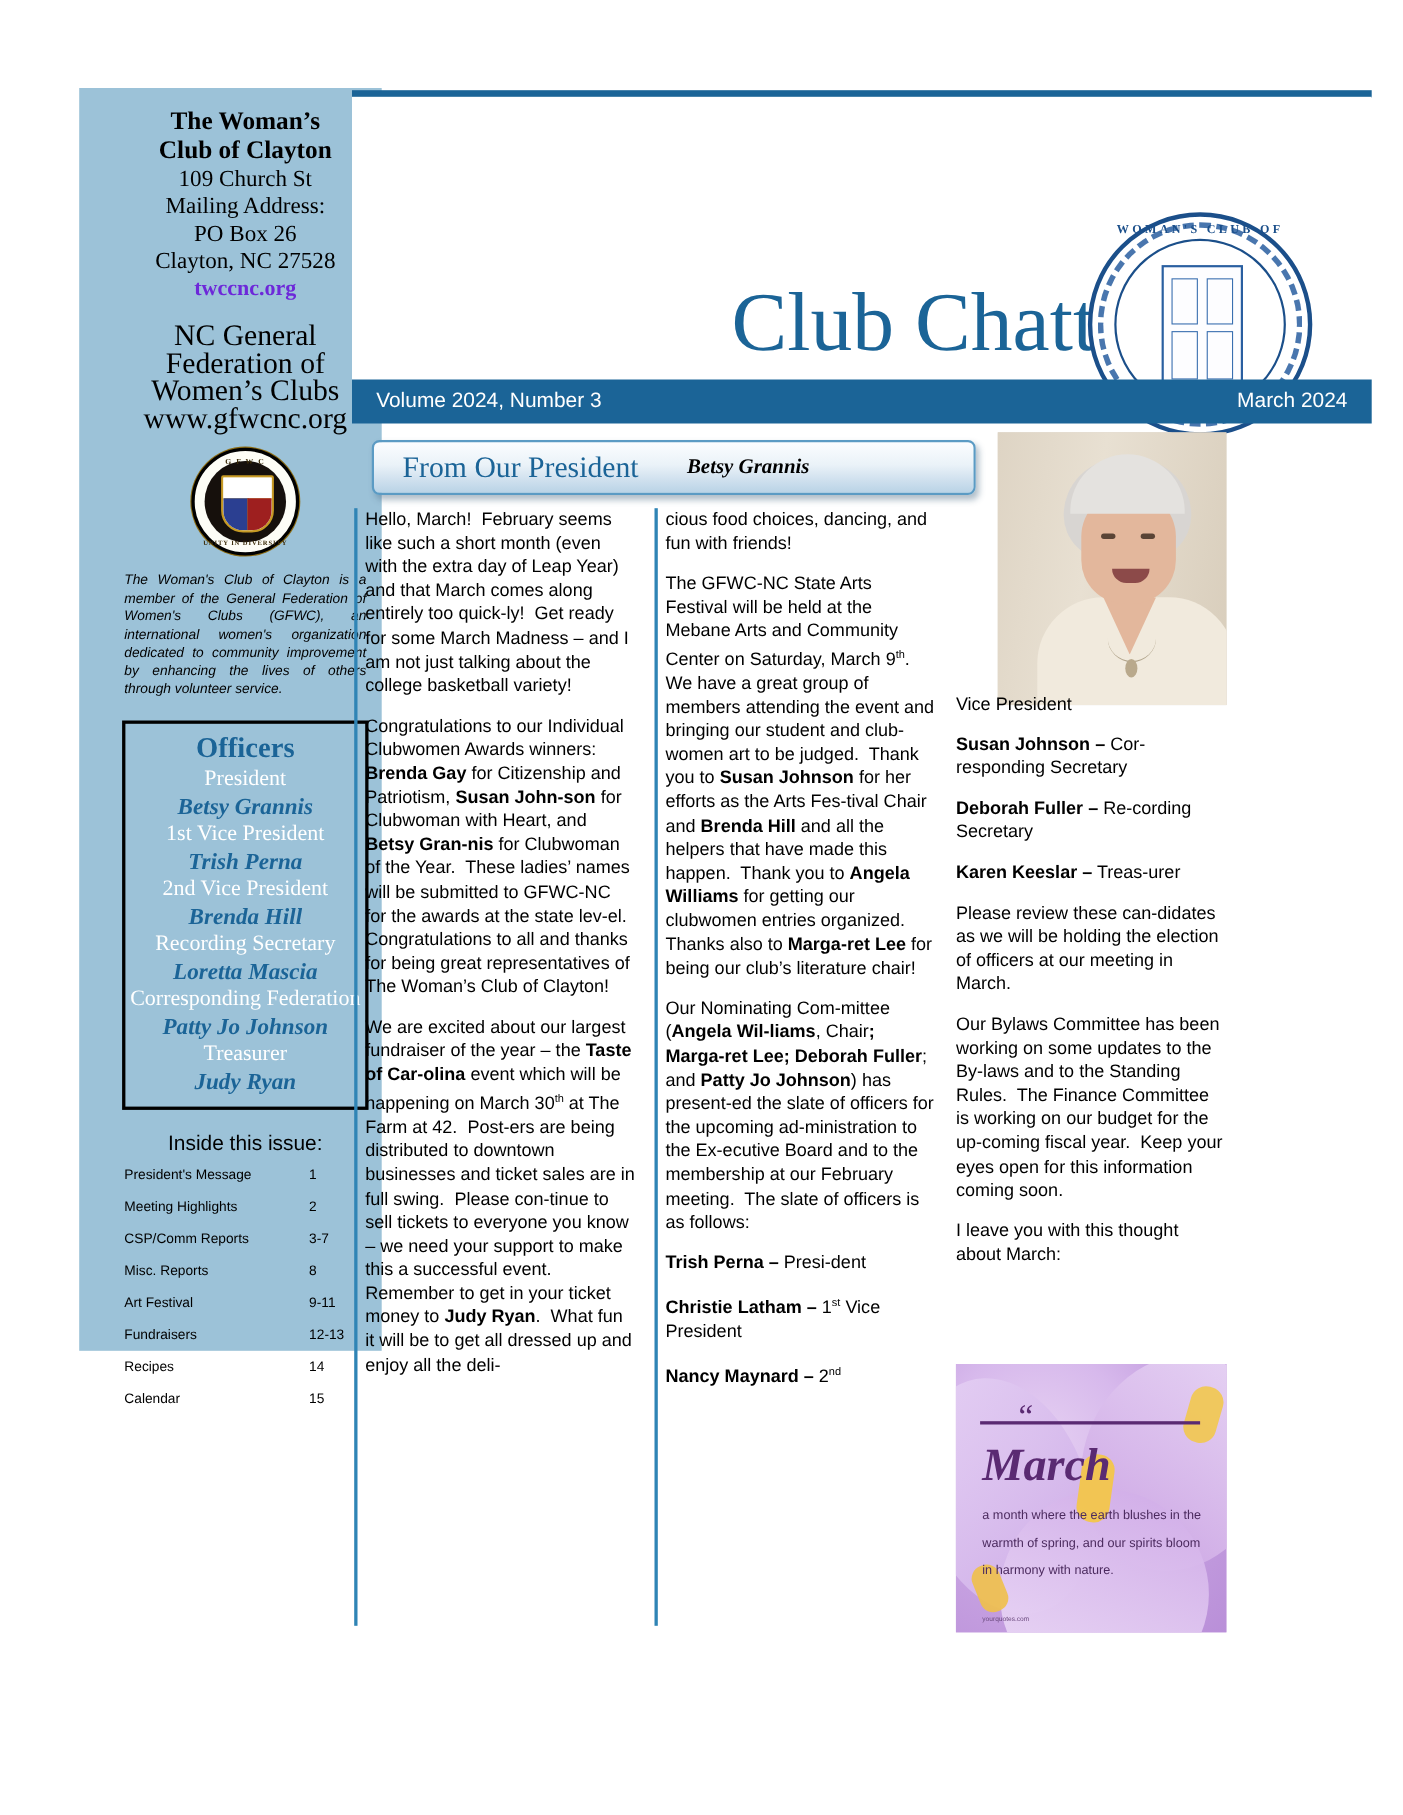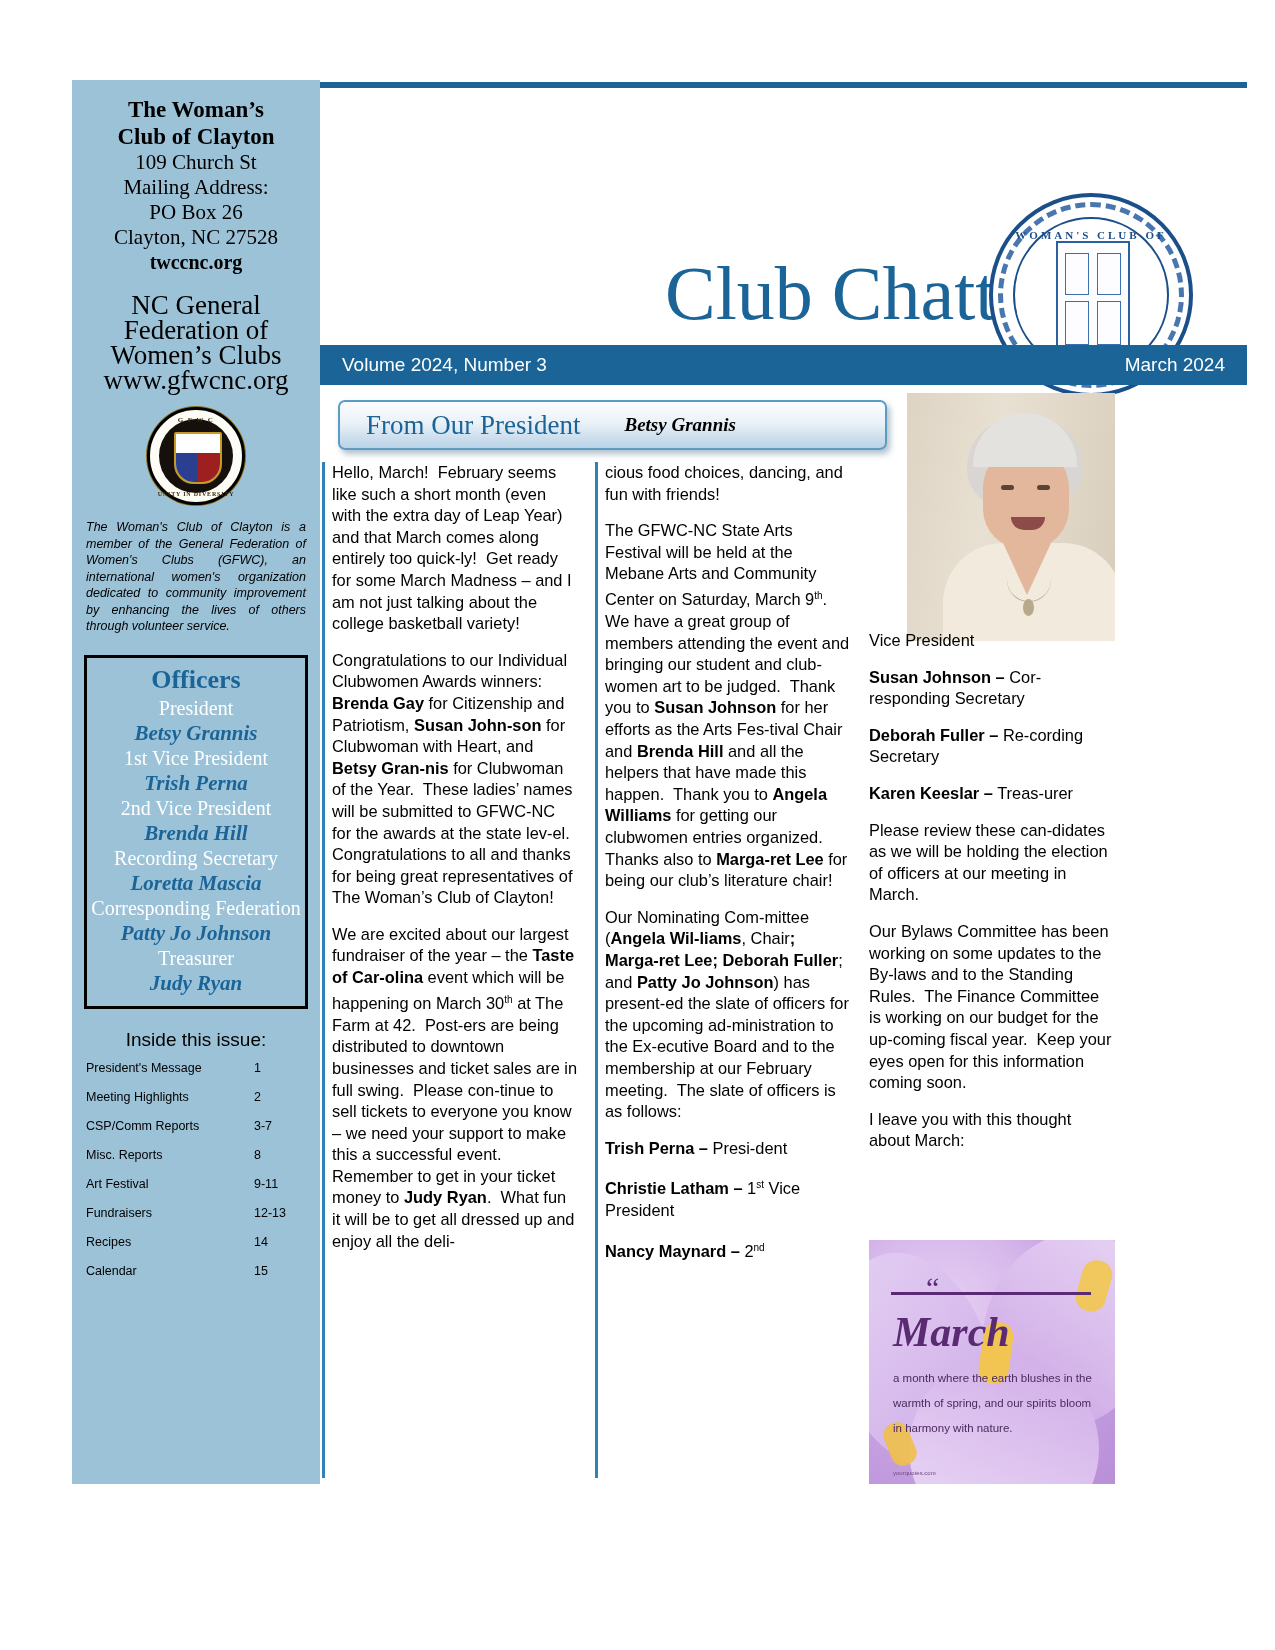--- a/index.html
+++ b/index.html
@@ -1,23 +1,23 @@
 <!DOCTYPE html>
 <html><head>
 <meta charset="utf-8">
 <style>
   html,body{margin:0;padding:0;background:#ffffff;}
   body{width:1275px;height:1650px;position:relative;font-family:"DejaVu Sans",sans-serif;overflow:hidden;}
   .page{position:absolute;inset:0;background:#fff;}
 
   
-  .sidebar{position:absolute;left:72px;top:80px;width:248px;height:1404px;background:#9cc2d8;}
+  .sidebar{position:absolute;left:72px;top:80px;width:248px;height:1148px;background:#9cc2d8;padding-left:27px;}
   .sb-title{font-family:"Liberation Serif","DejaVu Serif",serif;font-weight:bold;font-size:23px;line-height:27px;text-align:center;color:#000;padding-top:16px;}
   .sb-addr{font-family:"Liberation Serif","DejaVu Serif",serif;font-size:21px;line-height:25px;text-align:center;color:#000;}
-  .sb-url{font-family:"Liberation Serif","DejaVu Serif",serif;font-weight:bold;font-size:20px;line-height:25px;text-align:center;color:#000000;}
+  .sb-url{font-family:"Liberation Serif","DejaVu Serif",serif;font-weight:bold;font-size:20px;line-height:25px;text-align:center;color:#6d28d9;}
   .sb-gfwc{font-family:"Liberation Serif","DejaVu Serif",serif;font-size:27px;line-height:25px;text-align:center;color:#000;margin-top:18px;}
 
   .emblem-wrap{display:flex;justify-content:center;margin-top:14px;}
   .emblem{width:92px;height:92px;border-radius:50%;background:#fdfdf6;border:3px solid #000000;position:relative;box-shadow:0 0 0 1px #8a6a12;}
   .emblem .inner{position:absolute;left:9px;top:9px;right:9px;bottom:9px;border-radius:50%;background:#16100c;}
   .emblem .shield{position:absolute;left:24px;top:22px;width:44px;height:48px;background:#fff;border:2px solid #c79a24;border-radius:2px 2px 20px 20px;overflow:hidden;}
   .emblem .shield .top{height:40%;background:#ffffff;border-bottom:2px solid #c79a24;}
   .emblem .shield .bl{position:absolute;left:0;top:40%;width:50%;bottom:0;background:#2b3f91;border-right:1px solid #c79a24;}
   .emblem .shield .br{position:absolute;right:0;top:40%;width:50%;bottom:0;background:#9e1f1f;}
   .emblem .lbl-top,.emblem .lbl-bot{position:absolute;left:0;right:0;text-align:center;font-family:"Liberation Serif",serif;font-size:7px;letter-spacing:1.4px;color:#3a2a08;font-weight:bold;}
@@ -44,21 +44,21 @@
   .mast-seal{position:absolute;right:62px;top:105px;width:196px;height:196px;}
   .seal-outer{width:196px;height:196px;border-radius:50%;border:4px solid #1b4f8a;position:relative;background:#fff;}
   .seal-rope{position:absolute;inset:5px;border-radius:50%;border:5px dashed #2a5fa0;opacity:.85;}
   .seal-inner{position:absolute;inset:20px;border-radius:50%;border:2px solid #1b4f8a;}
   .seal-door{position:absolute;left:63px;top:44px;width:70px;height:110px;border:2px solid #2a5fa0;background:#fdfdff;}
   .seal-door:before{content:"";position:absolute;left:7px;top:10px;width:22px;height:40px;border:1.5px solid #3a6fb0;}
   .seal-door:after{content:"";position:absolute;right:7px;top:10px;width:22px;height:40px;border:1.5px solid #3a6fb0;}
   .seal-door .lower-l{position:absolute;left:7px;bottom:8px;width:22px;height:42px;border:1.5px solid #3a6fb0;}
   .seal-door .lower-r{position:absolute;right:7px;bottom:8px;width:22px;height:42px;border:1.5px solid #3a6fb0;}
   .seal-top-txt,.seal-bot-txt{position:absolute;left:0;right:0;text-align:center;font-family:"Liberation Serif",serif;font-size:11px;font-weight:bold;letter-spacing:3px;color:#1b4f8a;}
-  .seal-top-txt{top:32px;}
+  .seal-top-txt{top:6px;}
   .seal-bot-txt{bottom:20px;letter-spacing:2px;}
 
   .volbar{position:absolute;left:320px;top:345px;right:28px;height:40px;background:#1b6497;color:#fff;font-family:"Liberation Sans","DejaVu Sans",sans-serif;font-size:19px;display:flex;align-items:center;justify-content:space-between;padding:16px 22px;box-sizing:border-box;}
 
   
   .pres-banner{position:absolute;left:338px;top:400px;width:545px;height:46px;
      background:linear-gradient(to bottom,#fbfdff 0%,#eaf2f8 45%,#cfe0ee 75%,#b9d3e6 100%);
      border:2px solid #5b9bc4;border-radius:7px;box-shadow:3px 4px 6px rgba(80,110,135,.45);
      display:flex;align-items:center;}
   .pres-banner .t1{font-family:"Liberation Serif","DejaVu Serif",serif;font-size:27px;color:#1b6497;padding-left:26px;}

